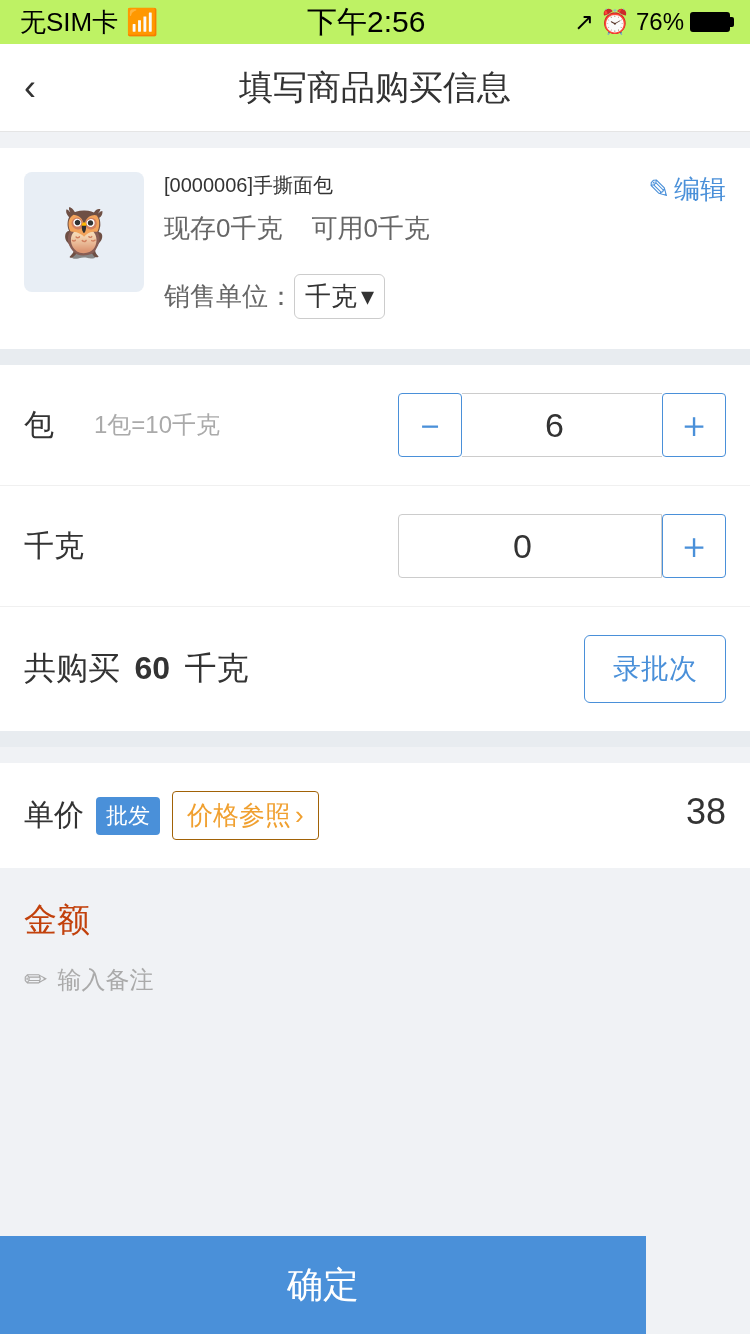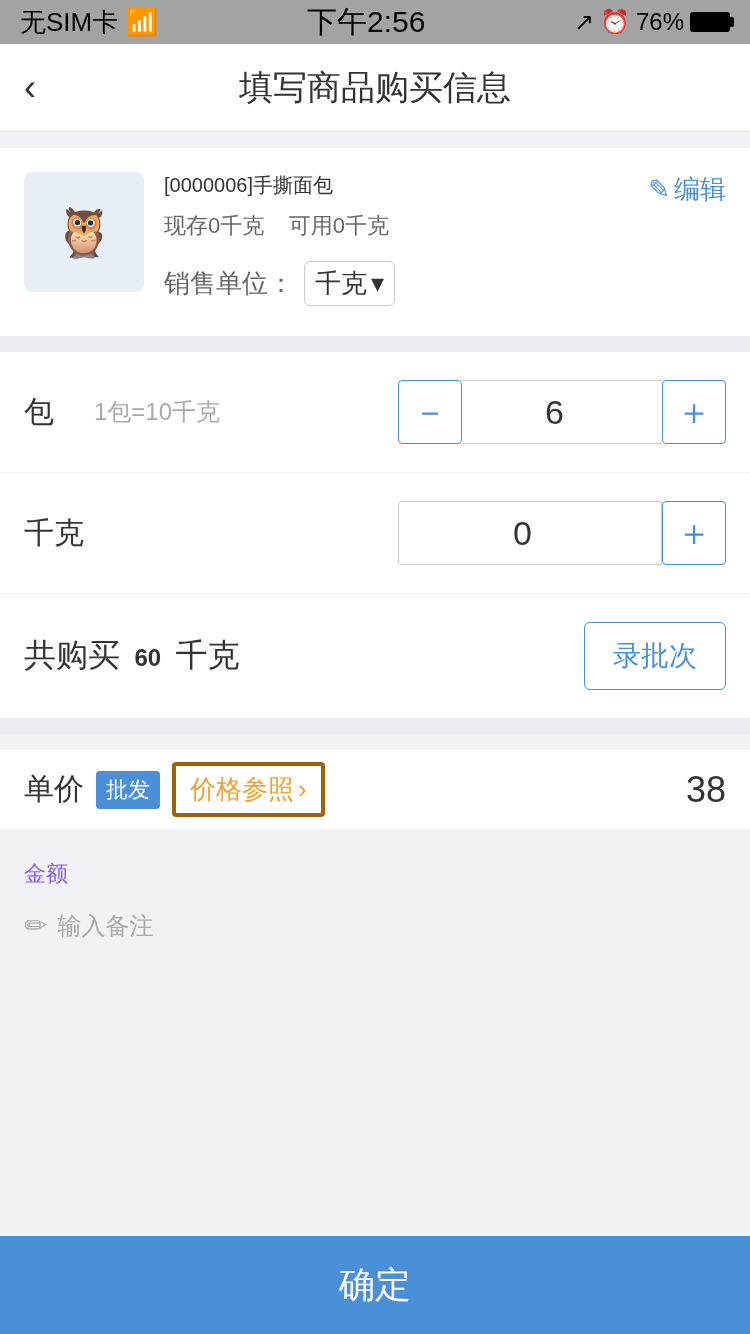--- a/index.html
+++ b/index.html
@@ -9,21 +9,21 @@
       min-height: 1334px;
       font-family: -apple-system, "PingFang SC", "Helvetica Neue", Arial, sans-serif;
       background: #f0f2f5;
       position: relative;
     }
 
     
     .status-bar {
       width: 750px;
       height: 44px;
-      background: #a3a3a3;
+      background: #bef264;
       display: flex;
       align-items: center;
       justify-content: space-between;
       padding: 0 20px;
       font-size: 28px;
     }
     .status-left {
       display: flex;
       align-items: center;
       gap: 8px;
@@ -113,30 +113,30 @@
     .product-info {
       flex: 1;
     }
     .product-name {
       font-size: 20px;
       color: #333;
       font-weight: 500;
       margin-bottom: 12px;
     }
     .product-stock {
-      font-size: 22px;
+      font-size: 26px;
       color: #666;
-      margin-bottom: 20px;
+      margin-bottom: 28px;
     }
     .product-unit {
       font-size: 26px;
       color: #666;
       display: flex;
       align-items: center;
-      gap: 10px;
+      gap: 0;
     }
     .unit-select {
       border: 1px solid #ccc;
       border-radius: 6px;
       padding: 4px 10px;
       font-size: 26px;
       color: #333;
       background: #fff;
       display: inline-flex;
       align-items: center;
@@ -246,43 +246,43 @@
       padding: 14px 28px;
       font-size: 28px;
       border-radius: 6px;
       cursor: pointer;
     }
 
     
     .price-section {
       background: #fff;
       margin-top: 16px;
-      padding: 12px 24px;
-      display: flex;
-      align-items: center;
+      padding: 28px 24px;
+      display: flex;
+      align-items: flex-start;
       justify-content: space-between;
     }
     .price-left {
       display: flex;
       align-items: center;
       gap: 12px;
     }
     .price-label {
       font-size: 30px;
       color: #333;
     }
     .price-tag {
       background: #4a90d9;
       color: #fff;
       font-size: 22px;
       padding: 4px 10px;
       border-radius: 4px;
     }
     .price-ref-btn {
-      border: 4px solid #a16207;
+      border: 1px solid #a16207;
       color: #f0a030;
       background: #fff;
       font-size: 26px;
       padding: 6px 14px;
       border-radius: 4px;
       display: flex;
       align-items: center;
       gap: 4px;
       cursor: pointer;
     }
@@ -297,22 +297,22 @@
       background: #f0f2f5;
       padding: 30px 24px 0 24px;
     }
     .amount-row {
       display: flex;
       align-items: center;
       gap: 16px;
       margin-bottom: 20px;
     }
     .amount-label {
-      font-size: 22px;
-      color: #8b5cf6;
+      font-size: 33px;
+      color: #c2410c;
     }
     .amount-value {
       font-size: 44px;
       color: #333;
       font-weight: 500;
     }
     .remark-row {
       display: flex;
       align-items: center;
       gap: 10px;
@@ -331,21 +331,21 @@
       background: #f0f2f5;
       flex: 1;
       min-height: 300px;
     }
 
     
     .confirm-btn {
       position: fixed;
       bottom: 0;
       left: 0;
-      width: 750px;
+      width: 646px;
       height: 98px;
       background: #4a90d9;
       color: #fff;
       font-size: 36px;
       display: flex;
       align-items: center;
       justify-content: center;
       cursor: pointer;
       border: none;
     }
@@ -417,21 +417,21 @@
     <div class="quantity-control">
       <input class="qty-input-only" type="number" value="0" style="">
       <button class="qty-btn qty-btn-right">＋</button>
     </div>
   </div>
 </div>
 
 <div class="total-row">
   <div>
     <span class="total-label">共购买</span>
-    <span class="total-label" style="font-size:24px; font-weight:600; color:#333; margin:0 10px;">60</span>
+    <span class="total-label" style="font-size:32px; font-weight:600; color:#333; margin:0 10px;">60</span>
     <span class="total-label">千克</span>
   </div>
   <button class="record-btn">录批次</button>
 </div>
 
 <div class="section-divider"></div>
 
 <div class="price-section">
   <div class="price-left">
     <span class="price-label">单价</span>

